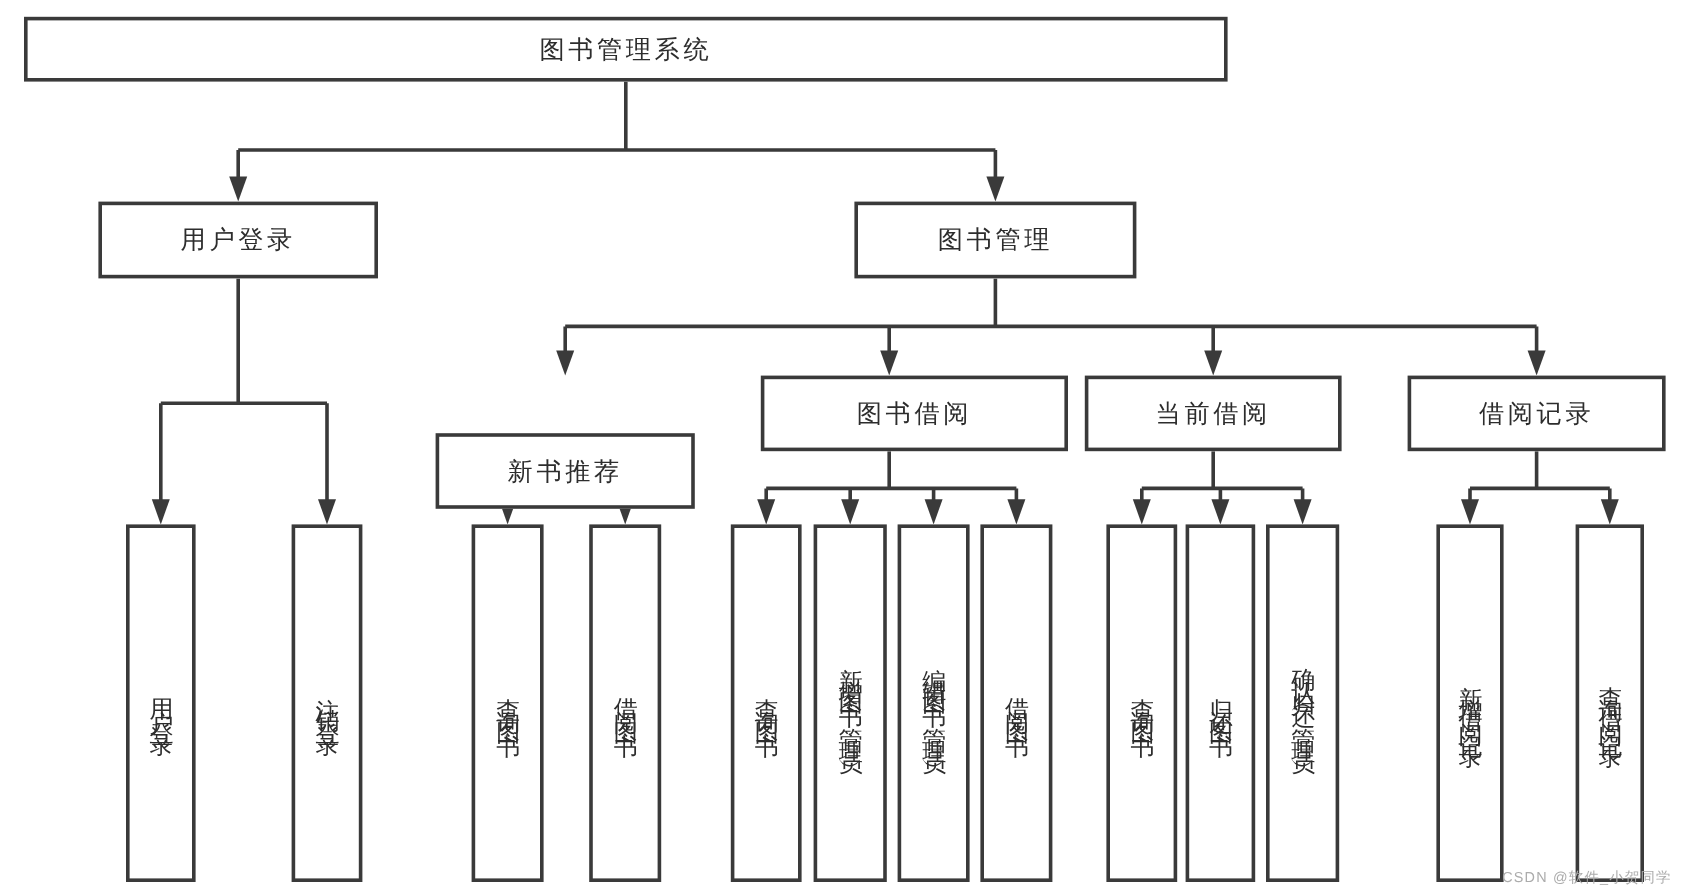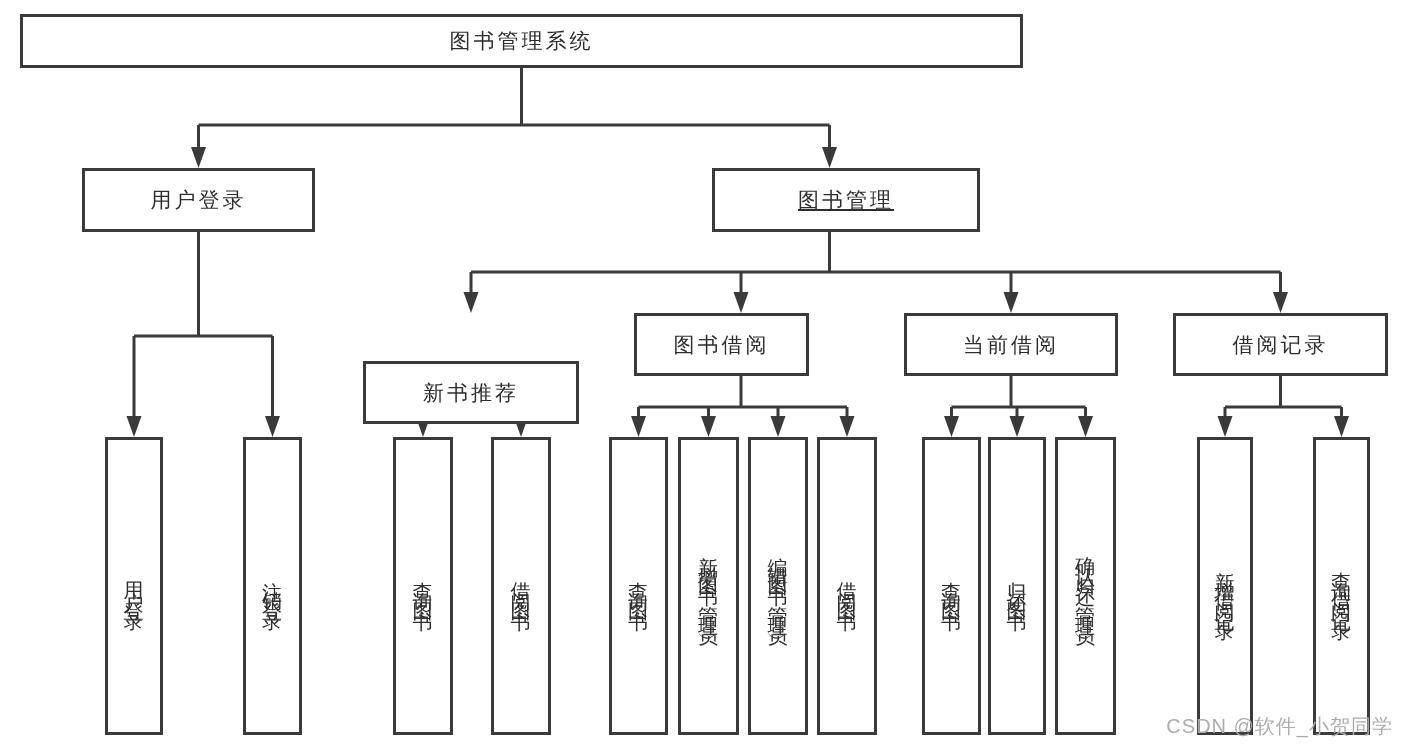--- a/index.html
+++ b/index.html
@@ -47,21 +47,21 @@
     position: absolute;
     left: 0; top: 0;
     z-index: 1;
   }
   .connectors path { stroke: #3a3a3a; stroke-width: 3; fill: none; }
   .connectors polygon { fill: #3a3a3a; stroke: none; }
   .watermark {
     position: absolute;
     right: 12px;
     bottom: 7px;
-    font-size: 20px;
+    font-size: 12px;
     color: #acacac;
     letter-spacing: 1px;
     z-index: 5;
     white-space: nowrap;
   }
 </style>
 </head>
 <body>
 
 <div class="canvas">
@@ -105,24 +105,24 @@
     <g>
       <path d="M1280.5 376 L1280.5 407 M1225 407 L1341.5 407 M1225 407 L1225 420 M1341.5 407 L1341.5 420"></path>
       <polygon points="1225,437 1217.5,416 1232.5,416"></polygon>
       <polygon points="1341.5,437 1334,416 1349,416"></polygon>
     </g>
   </svg>
 
   <div class="node" style="left:20px; top:14px; width:1003px; height:54px;">图书管理系统</div>
 
   <div class="node" style="left:82px; top:168px; width:233px; height:64px;">用户登录</div>
-  <div class="node" style="left:712px; top:168px; width:268px; height:64px;text-decoration:underline;">图书管理</div>
+  <div class="node" style="left:712px; top:168px; width:235px; height:64px;">图书管理</div>
 
   <div class="node" style="left:363px; top:313px; width:216px; height:63px;margin-top:48px;">新书推荐</div>
-  <div class="node" style="left:634px; top:313px; width:175px; height:63px;">图书借阅</div>
+  <div class="node" style="left:634px; top:313px; width:256px; height:63px;">图书借阅</div>
   <div class="node" style="left:1173px; top:313px; width:215px; height:63px;">借阅记录</div>
   <div class="node" style="left:904px; top:313px; width:214px; height:63px;">当前借阅</div>
 
   <div class="vnode" style="left:105px; top:437px; width:58px; height:298px;">
     <span>用户登录</span>
   </div>
   <div class="vnode" style="left:243px; top:437px; width:59px; height:298px;">
     <span>注销登录</span>
   </div>
 

